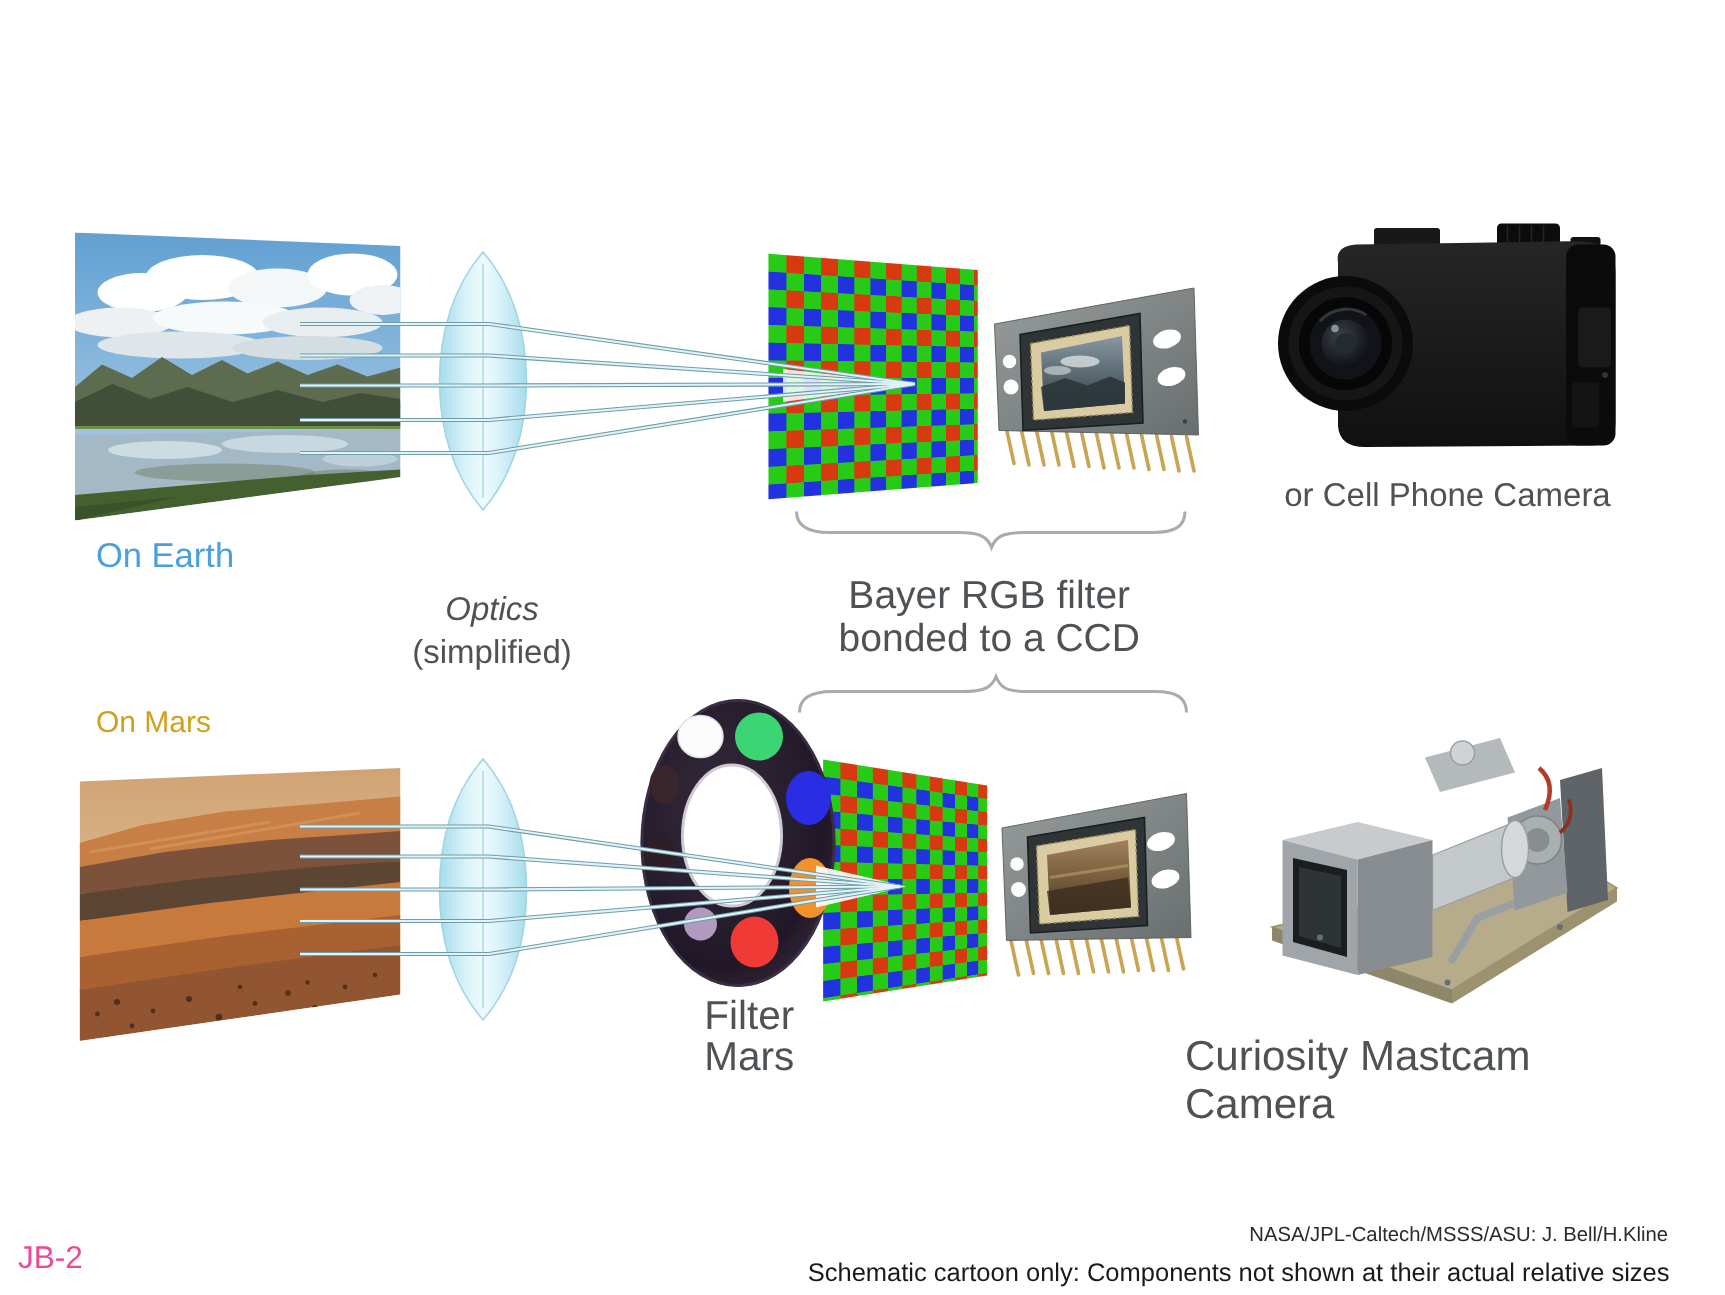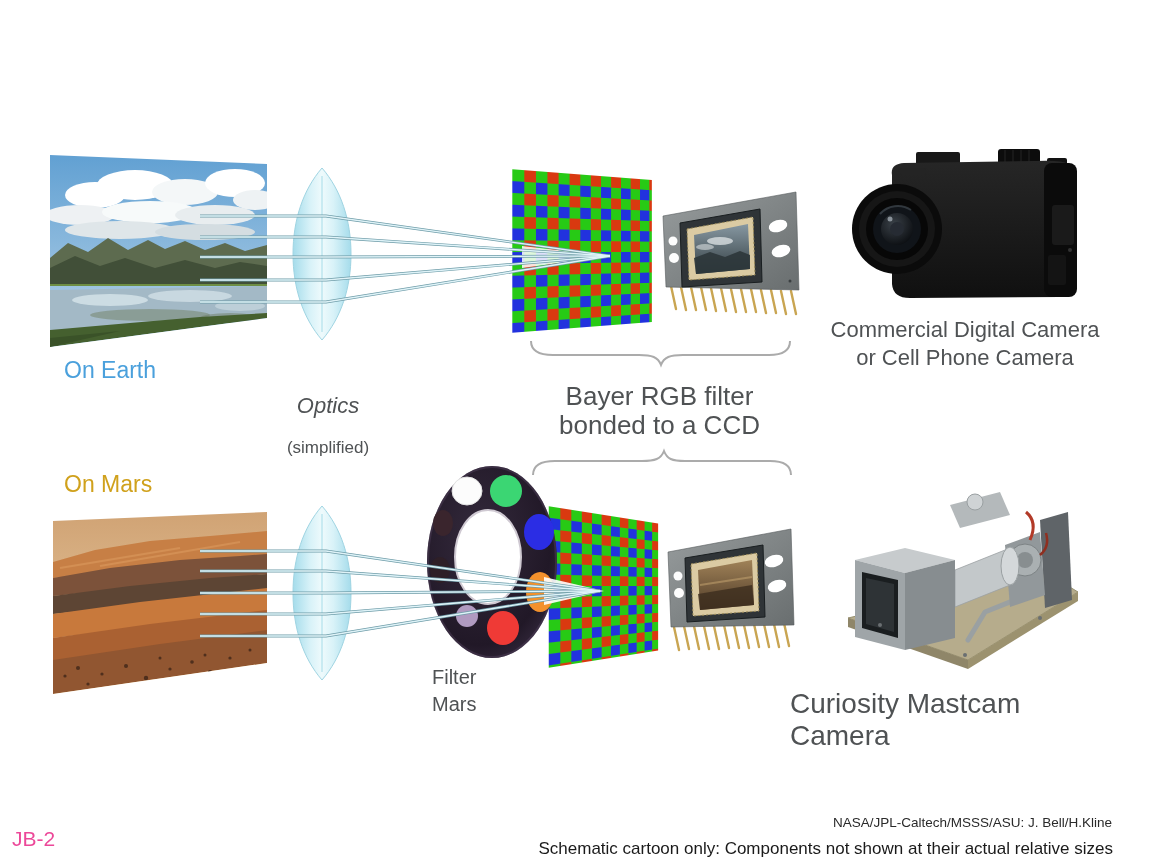--- a/index.html
+++ b/index.html
@@ -8,26 +8,26 @@
   .layer{position:absolute;left:0;top:0;}
   
   .bayer{position:absolute;
          background-image:conic-gradient(#d93910 0% 25%, #27ca15 25% 50%, #2232de 50% 75%, #27ca15 75% 100%);}
   .bayer-earth{left:514px;top:175px;width:146px;height:152px;background-size:22px 22px;
                transform:perspective(320px) rotateY(18deg);}
   .bayer-mars{left:551px;top:516px;width:118px;height:142px;background-size:20px 20px;
               transform:perspective(200px) rotateY(24deg);}
   .label{position:absolute;color:#4f5254;}
   .on-earth{left:64px;top:357px;font-size:23px;color:#4aa0dc;}
-  .on-mars{left:64px;top:471px;font-size:23px;color:#d0a11c;}
+  .on-mars{left:64px;top:471px;font-size:20px;color:#d0a11c;}
   .optics{left:248px;top:393px;width:160px;text-align:center;}
   .optics .l1{font-size:22px;font-style:italic;}
-  .optics .l2{font-size:17px;margin-top:19px;}
+  .optics .l2{font-size:22px;margin-top:3px;}
   .bayer-caption{left:537px;top:382px;width:245px;text-align:center;font-size:26px;line-height:29px;}
-  .wheel-caption{left:432px;top:664px;width:135px;font-size:20px;line-height:27px;}
+  .wheel-caption{left:432px;top:664px;width:135px;text-align:center;font-size:27px;line-height:27px;}
   .cam-caption{left:805px;top:316px;width:320px;text-align:center;font-size:22px;line-height:28px;}
   .mastcam-caption{left:790px;top:688px;width:330px;text-align:left;font-size:28px;}
   .credit1{right:38px;top:815px;position:absolute;font-size:13.5px;color:#2a2a2a;text-align:right;margin-left:16px;}
   .credit2{right:37px;top:839px;position:absolute;font-size:17px;color:#1a1a1a;text-align:right;}
   .jb2{left:12px;top:827px;position:absolute;font-size:21px;color:#ec4899;}
 </style>
 </head>
 <body>
 
 <div class="slide">
@@ -320,21 +320,20 @@
     <div class="l1">Optics</div>
     <div class="l2">(simplified)</div>
   </div>
 
   <div class="label bayer-caption">
     <div>Bayer RGB filter</div>
     <div>bonded to a CCD</div>
   </div>
 
   <div class="label cam-caption">
-    <div>Commercial Digital Camera</div>
     <div>or Cell Phone Camera</div>
   </div>
 
   <div class="label on-mars">On Mars</div>
 
   <div class="label wheel-caption">
     <div>Filter</div>
     <div>Mars</div>
   </div>
 

